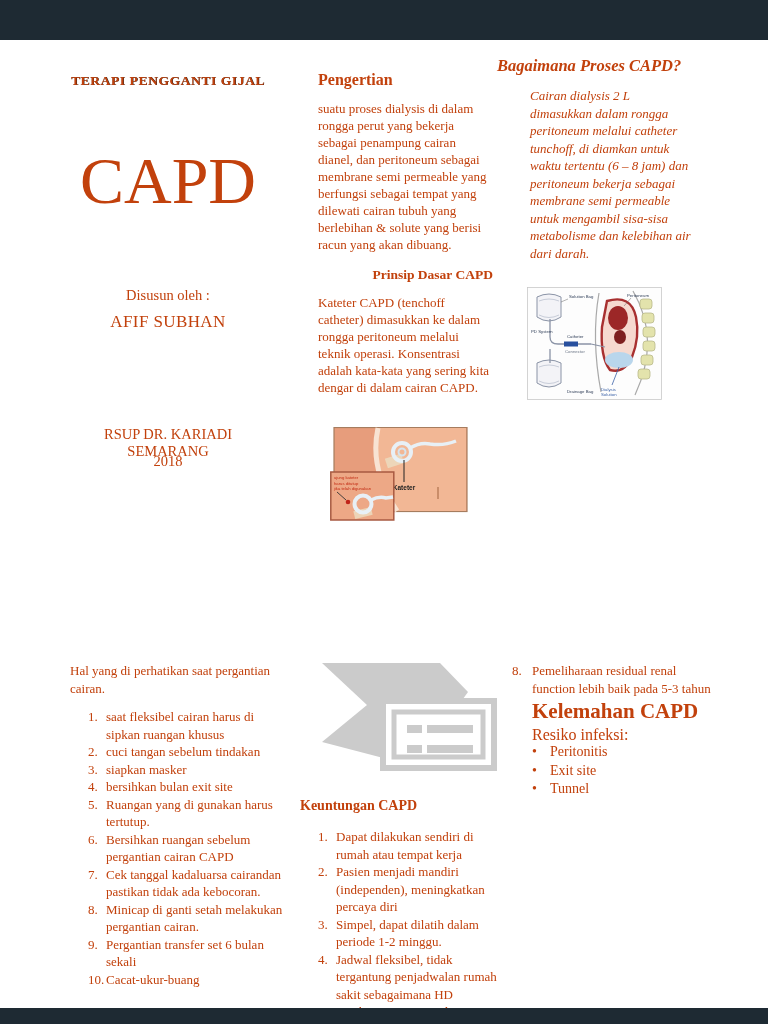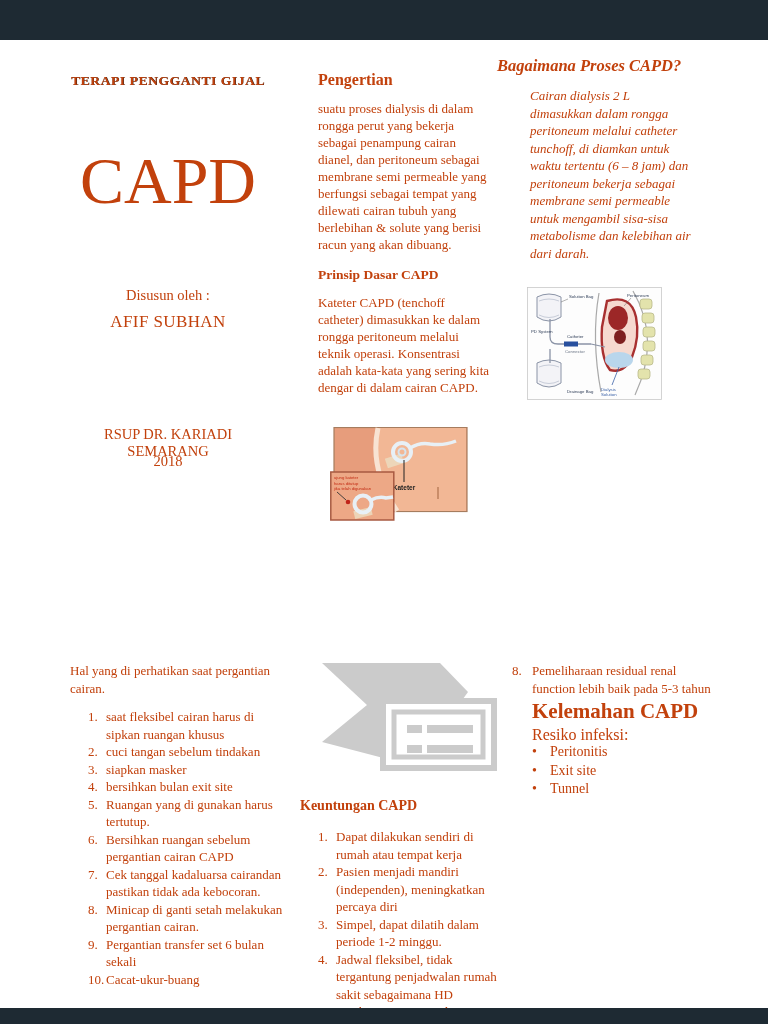--- a/index.html
+++ b/index.html
@@ -17,21 +17,21 @@
   .fl-capd{top:148px;font-size:66px;line-height:1;font-weight:400;}
   .fl-byline{top:287px;font-size:14.5px;}
   .fl-author{top:312px;font-size:17px;letter-spacing:.4px;}
   .fl-inst{top:426px;font-size:14.5px;}
   .fl-year{top:453px;font-size:14.5px;}
 
   
   .fm{position:absolute;left:318px;top:71px;width:175px;}
   .fm h2{margin:0;font-size:16px;font-weight:700;}
   .fm .body{margin:11px 0 0 0;font-size:13px;line-height:17px;}
-  .fm h3{margin:14px 0 0 0;font-size:13.5px;font-weight:700;}
+  .fm h3{margin:14px 0 0 0;font-size:13.5px;font-weight:700;text-align:right;}
 
   
   .fr{position:absolute;left:497px;top:56px;width:206px;font-style:italic;}
   .fr h2{margin:0;font-size:16.5px;font-weight:700;}
   .fr .body{margin:11px 0 0 33px;width:162px;font-size:13px;line-height:17.5px;}
 
   
   .fig-catheter{position:absolute;left:330px;top:427px;}
   .fig-diagram{position:absolute;left:527px;top:287px;}
   .fig-icon{position:absolute;left:318px;top:656px;}

